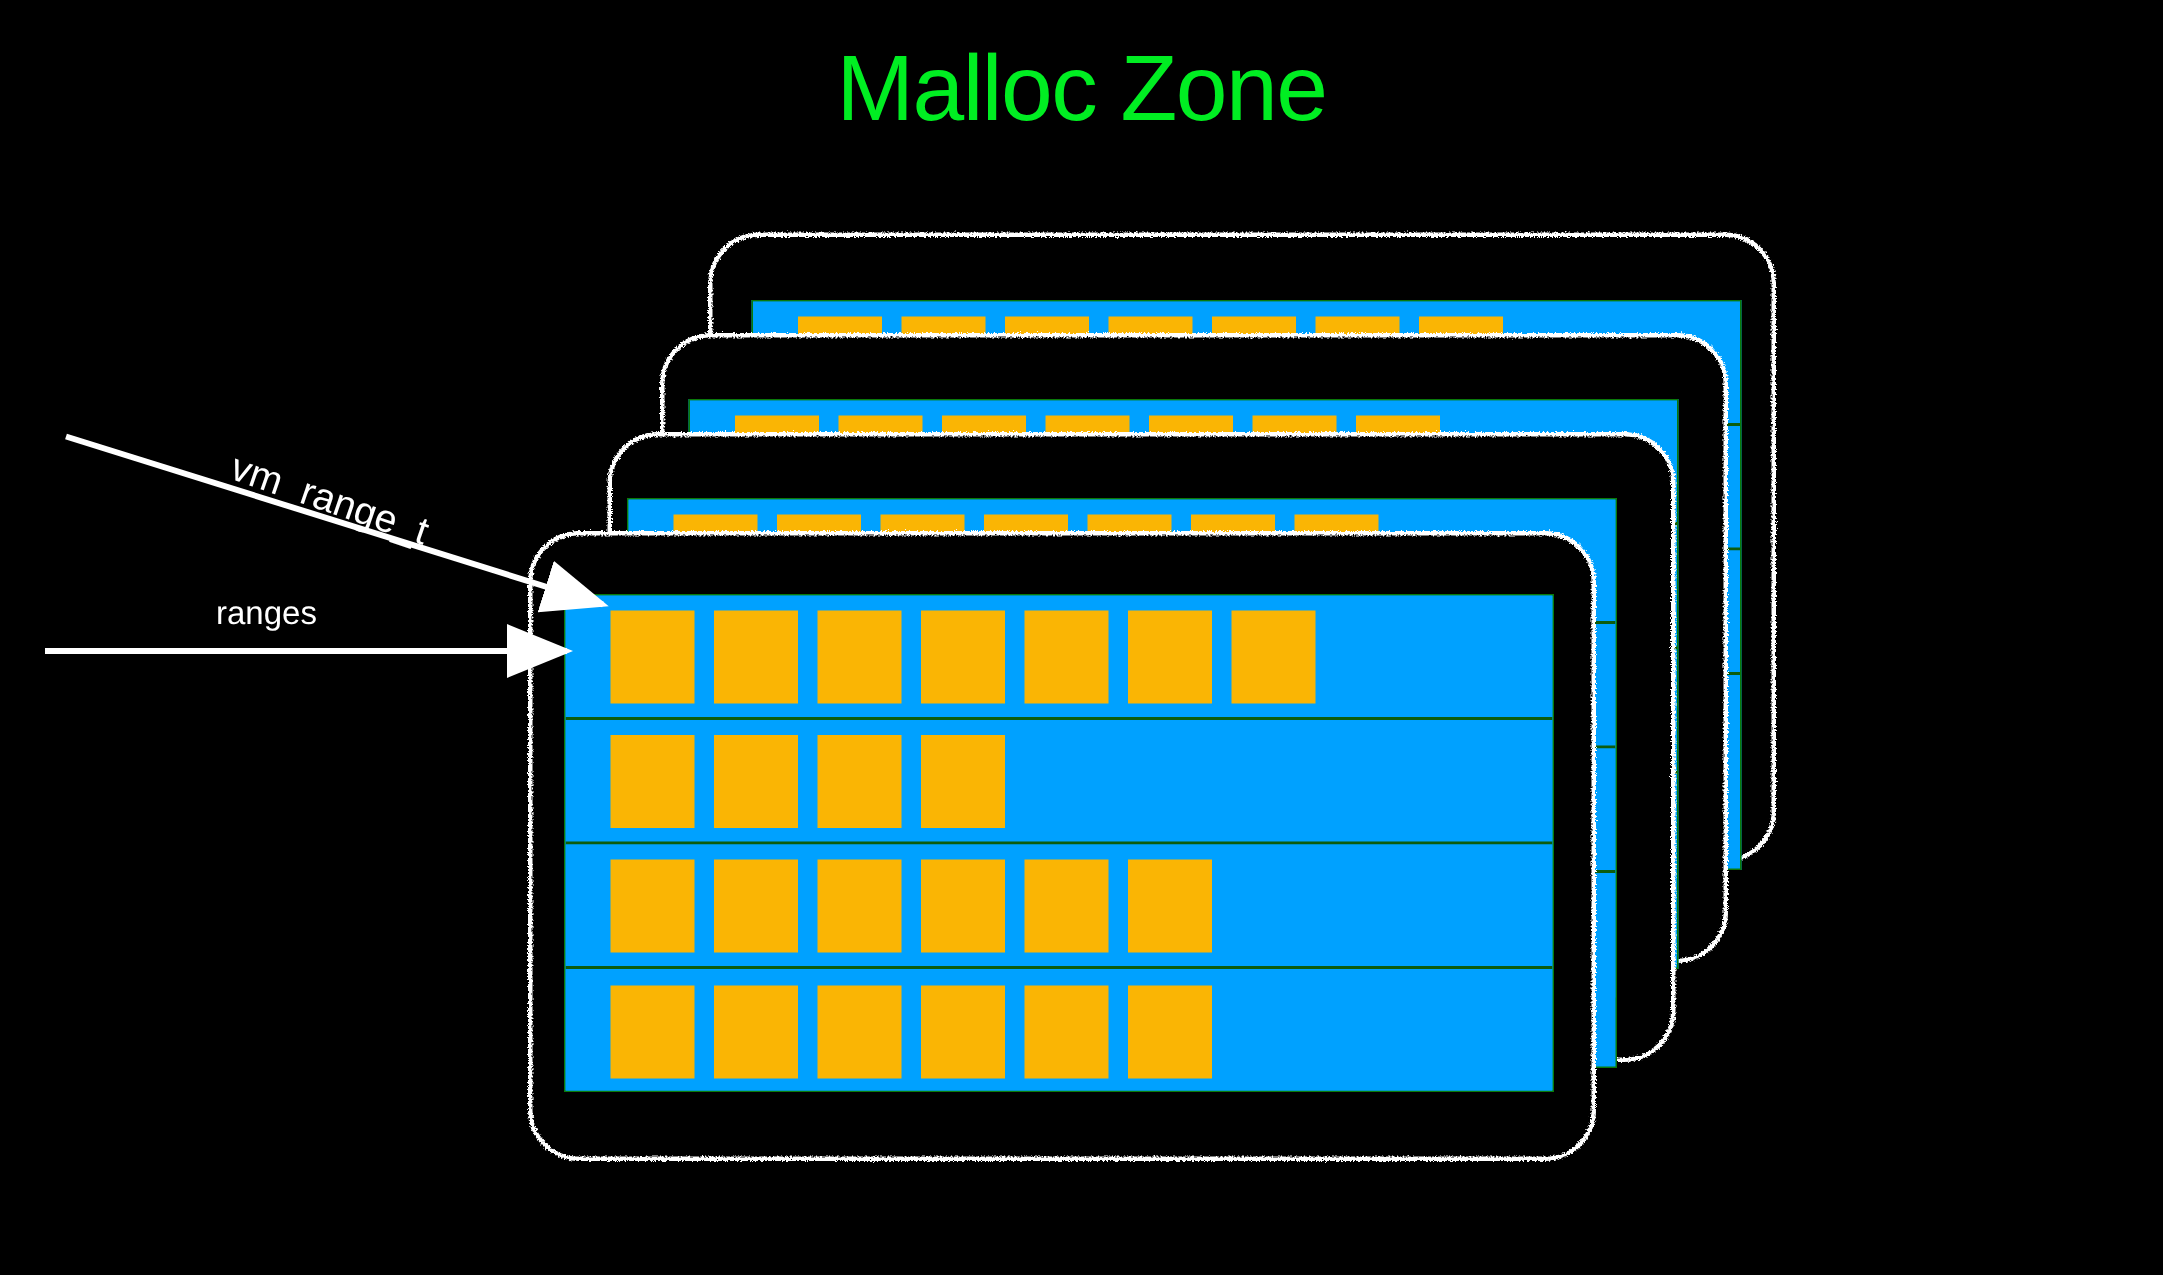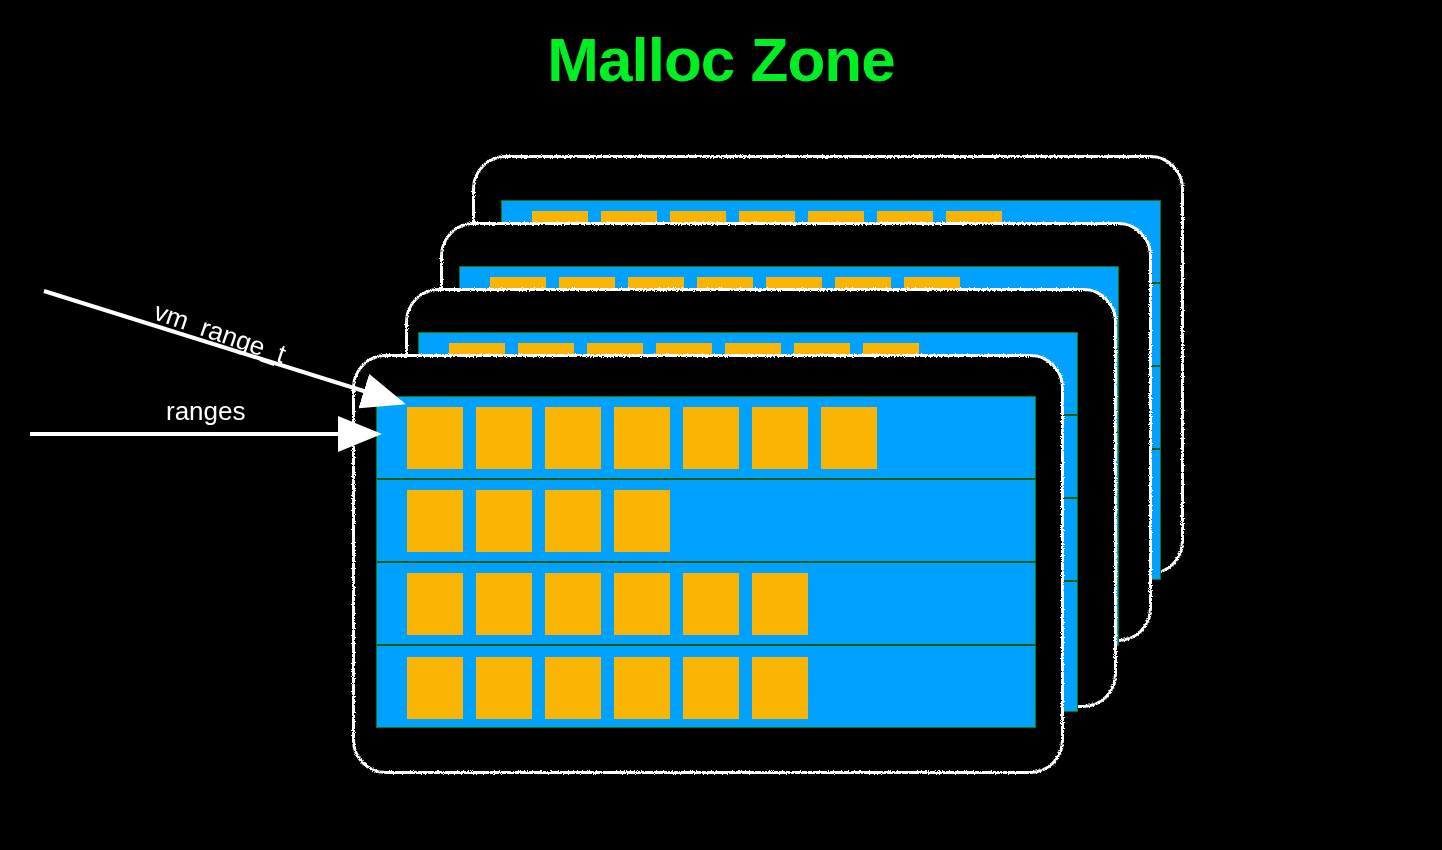--- a/index.html
+++ b/index.html
@@ -17,21 +17,21 @@
   }
 
   
   #page-title {
     position: absolute;
     left: 0;
     top: 24px;
     width: 1442px;
     text-align: center;
     font-family: "Liberation Sans", sans-serif;
-    font-weight: bold;
+    font-weight: normal;
     font-size: 62px;
     letter-spacing: -1px;
     color: #00ee22;
     white-space: nowrap;
   }
 
   
   .card {
     position: absolute;
     box-sizing: border-box;
@@ -98,22 +98,21 @@
   #label-vm-range-t {
     left: 160px;
     top: 296px;
     font-size: 26px;
     transform: rotate(19deg);
     transform-origin: left top;
   }
   #label-ranges {
     left: 144px;
     top: 396px;
-    font-size: 26px;
-    margin-left: 22px;
+    font-size: 22px;
   }
   .svg-defs { position: absolute; width: 0; height: 0; }
 </style>
 </head>
 <body>
 
 <div id="stage">
 
   <svg class="svg-defs" aria-hidden="true">
     <defs>

